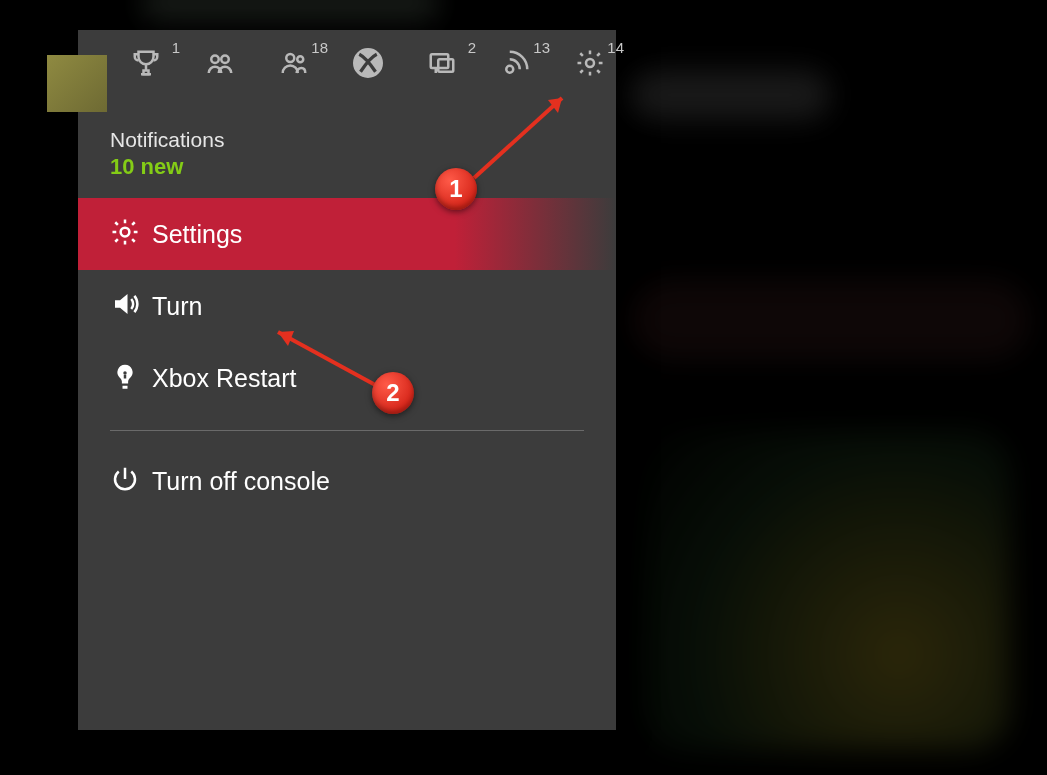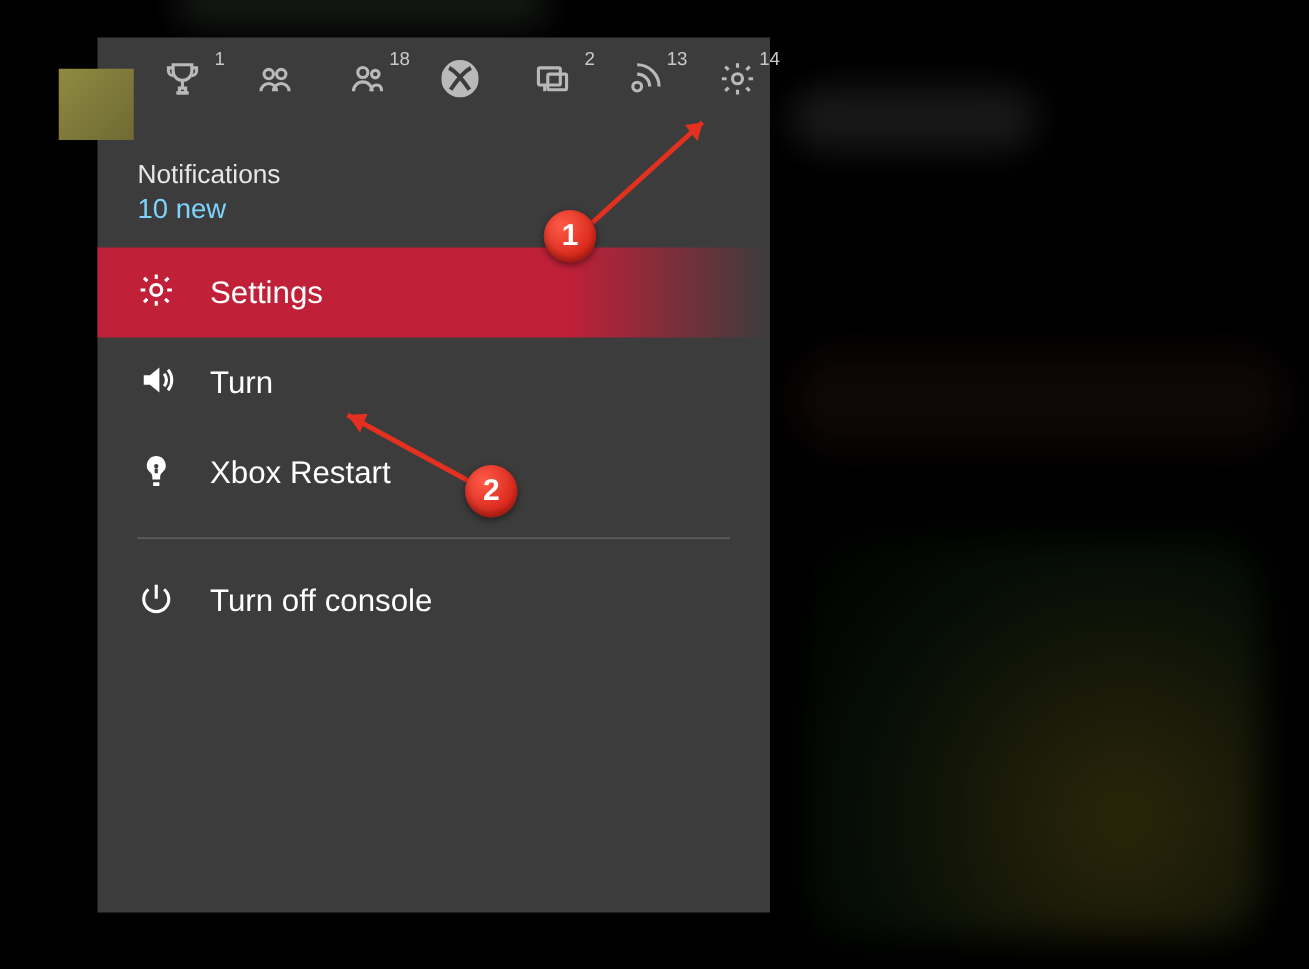--- a/index.html
+++ b/index.html
@@ -90,33 +90,33 @@
     letter-spacing:.5px;
   }
   .notif-heading{
     font-size:21px;
     font-weight:400;
     margin:28px 0 0 32px;
     color:#e6e6e6;
   }
   .notif-sub{
     font-size:22px;
-    font-weight:400;
+    font-weight:700;
     margin:2px 0 0 32px;
-    color:#7dd3fc;
+    color:#84cc16;
   }
 
   
   .menu{margin-top:18px;}
   .menu-item{
     display:flex;
     align-items:center;
     height:72px;
     padding-left:32px;
-    gap:28px;
+    gap:12px;
     cursor:pointer;
   }
   .menu-item.selected{
     background:linear-gradient(90deg,#c02038 0%, #c02038 70%, rgba(192,32,56,0) 100%);
   }
   .menu-item svg{width:30px;height:30px;fill:none;stroke:#fff;stroke-width:2;vector-effect:non-scaling-stroke;flex:0 0 30px;}
   .menu-item .label{
     font-size:25px;
     color:#fff;
     font-weight:400;

